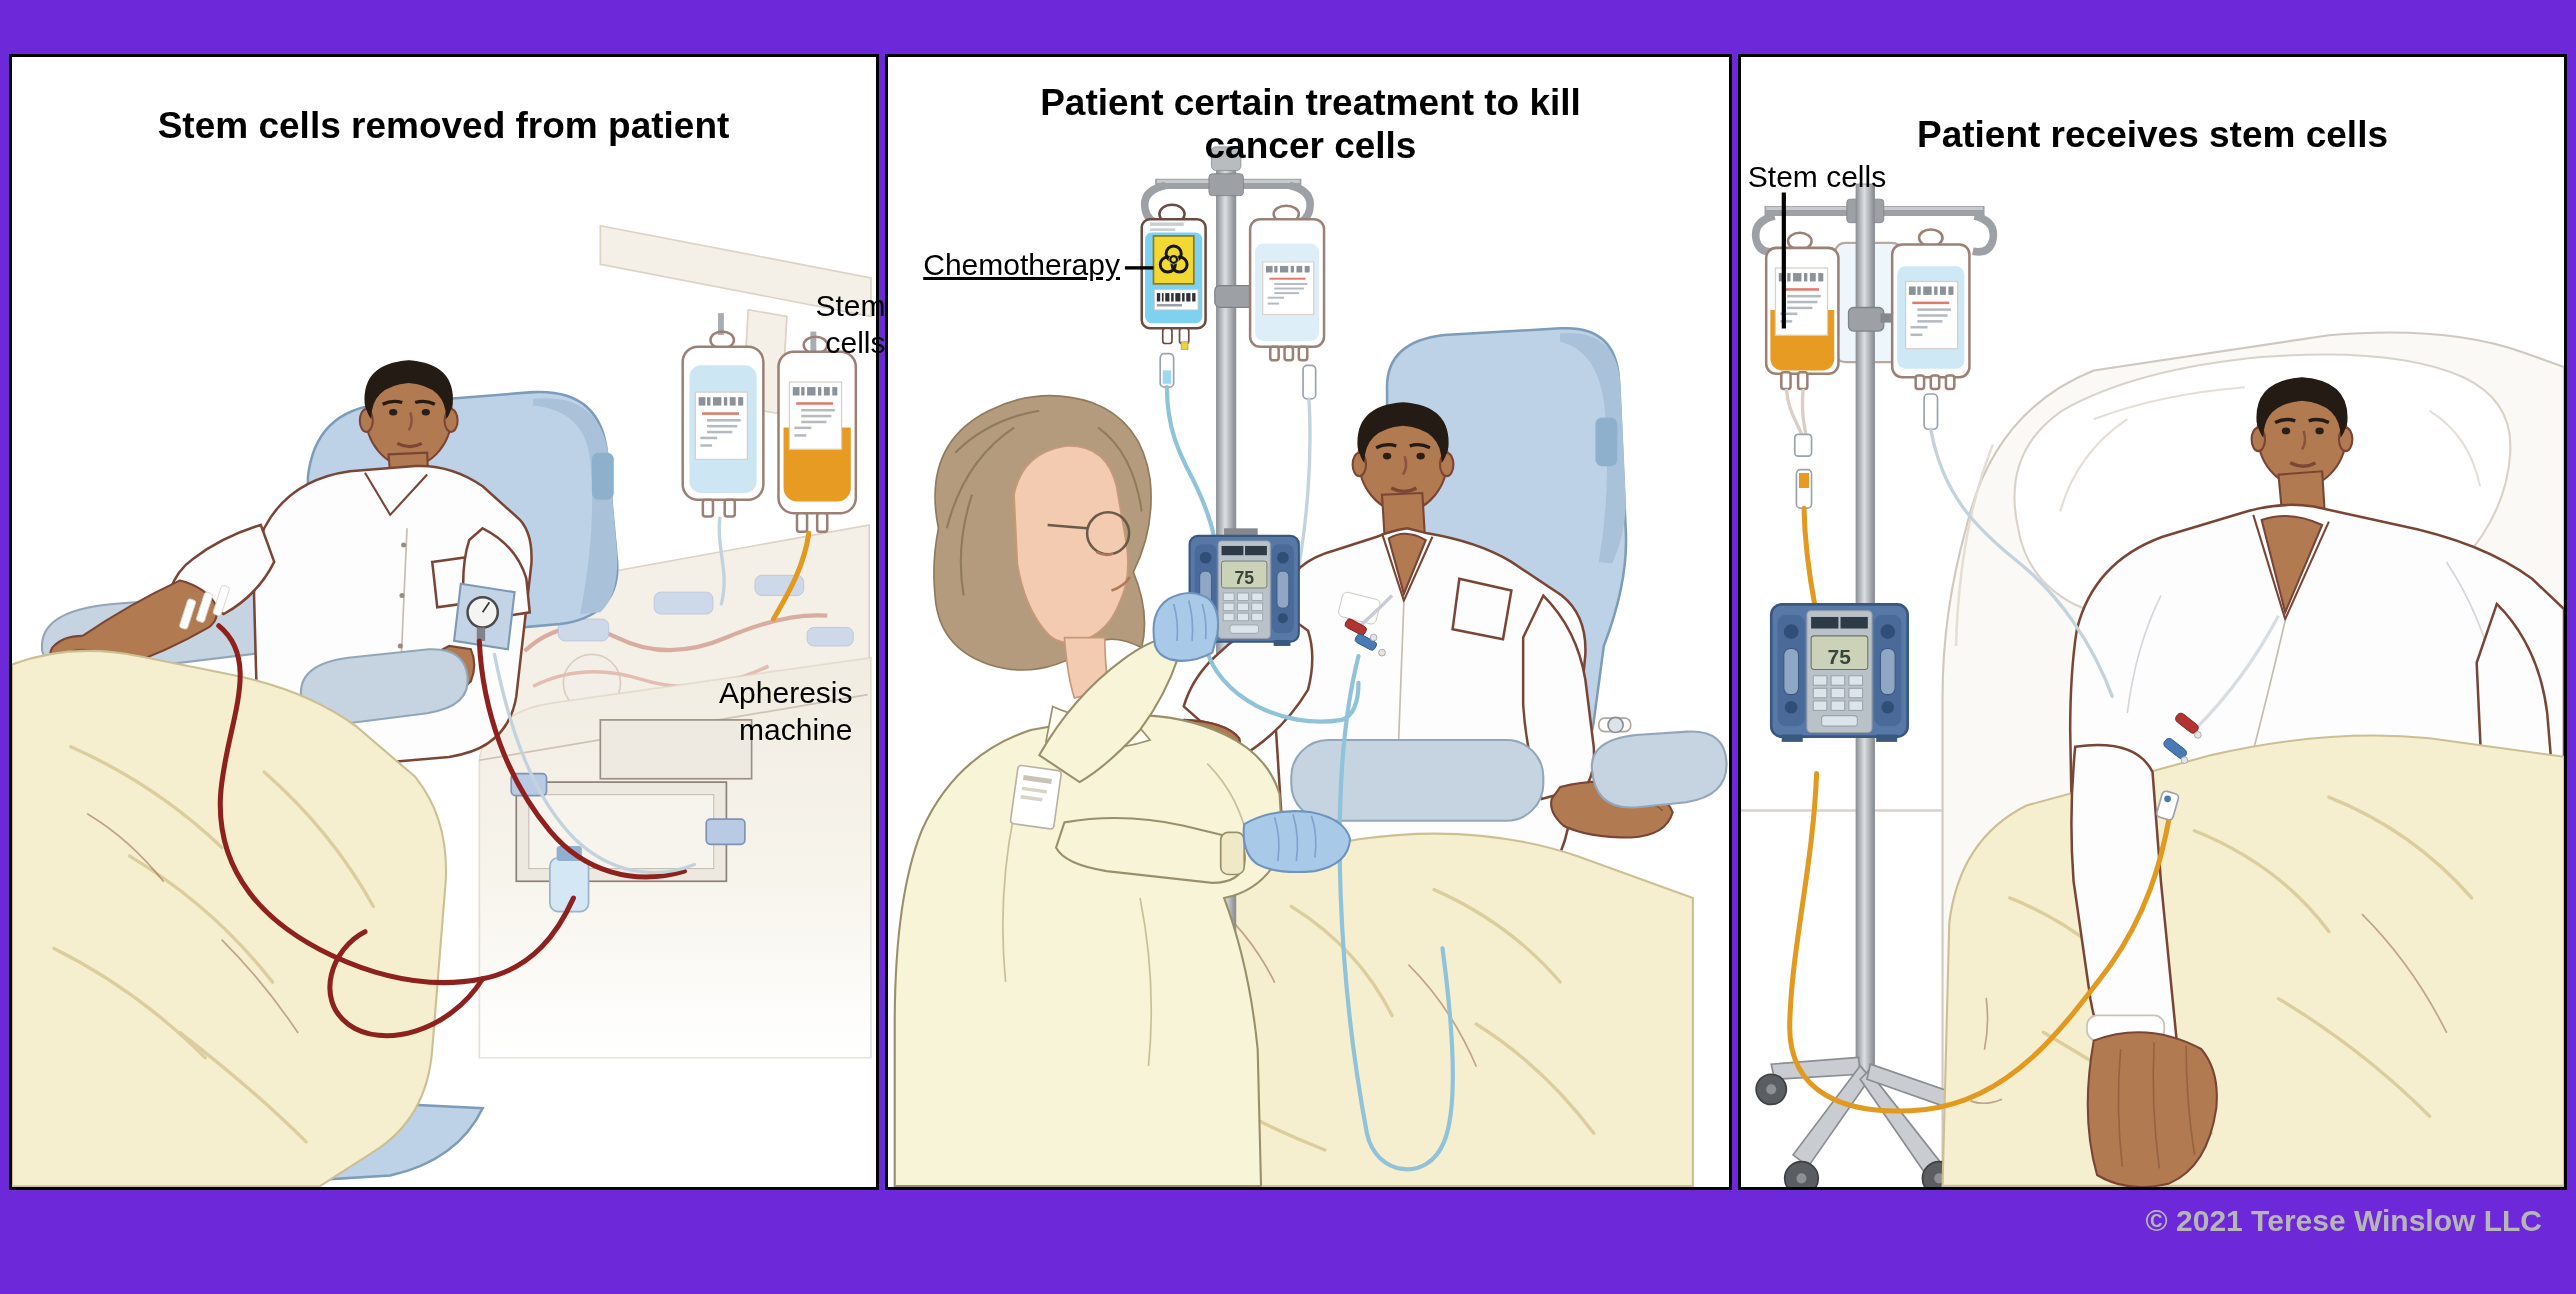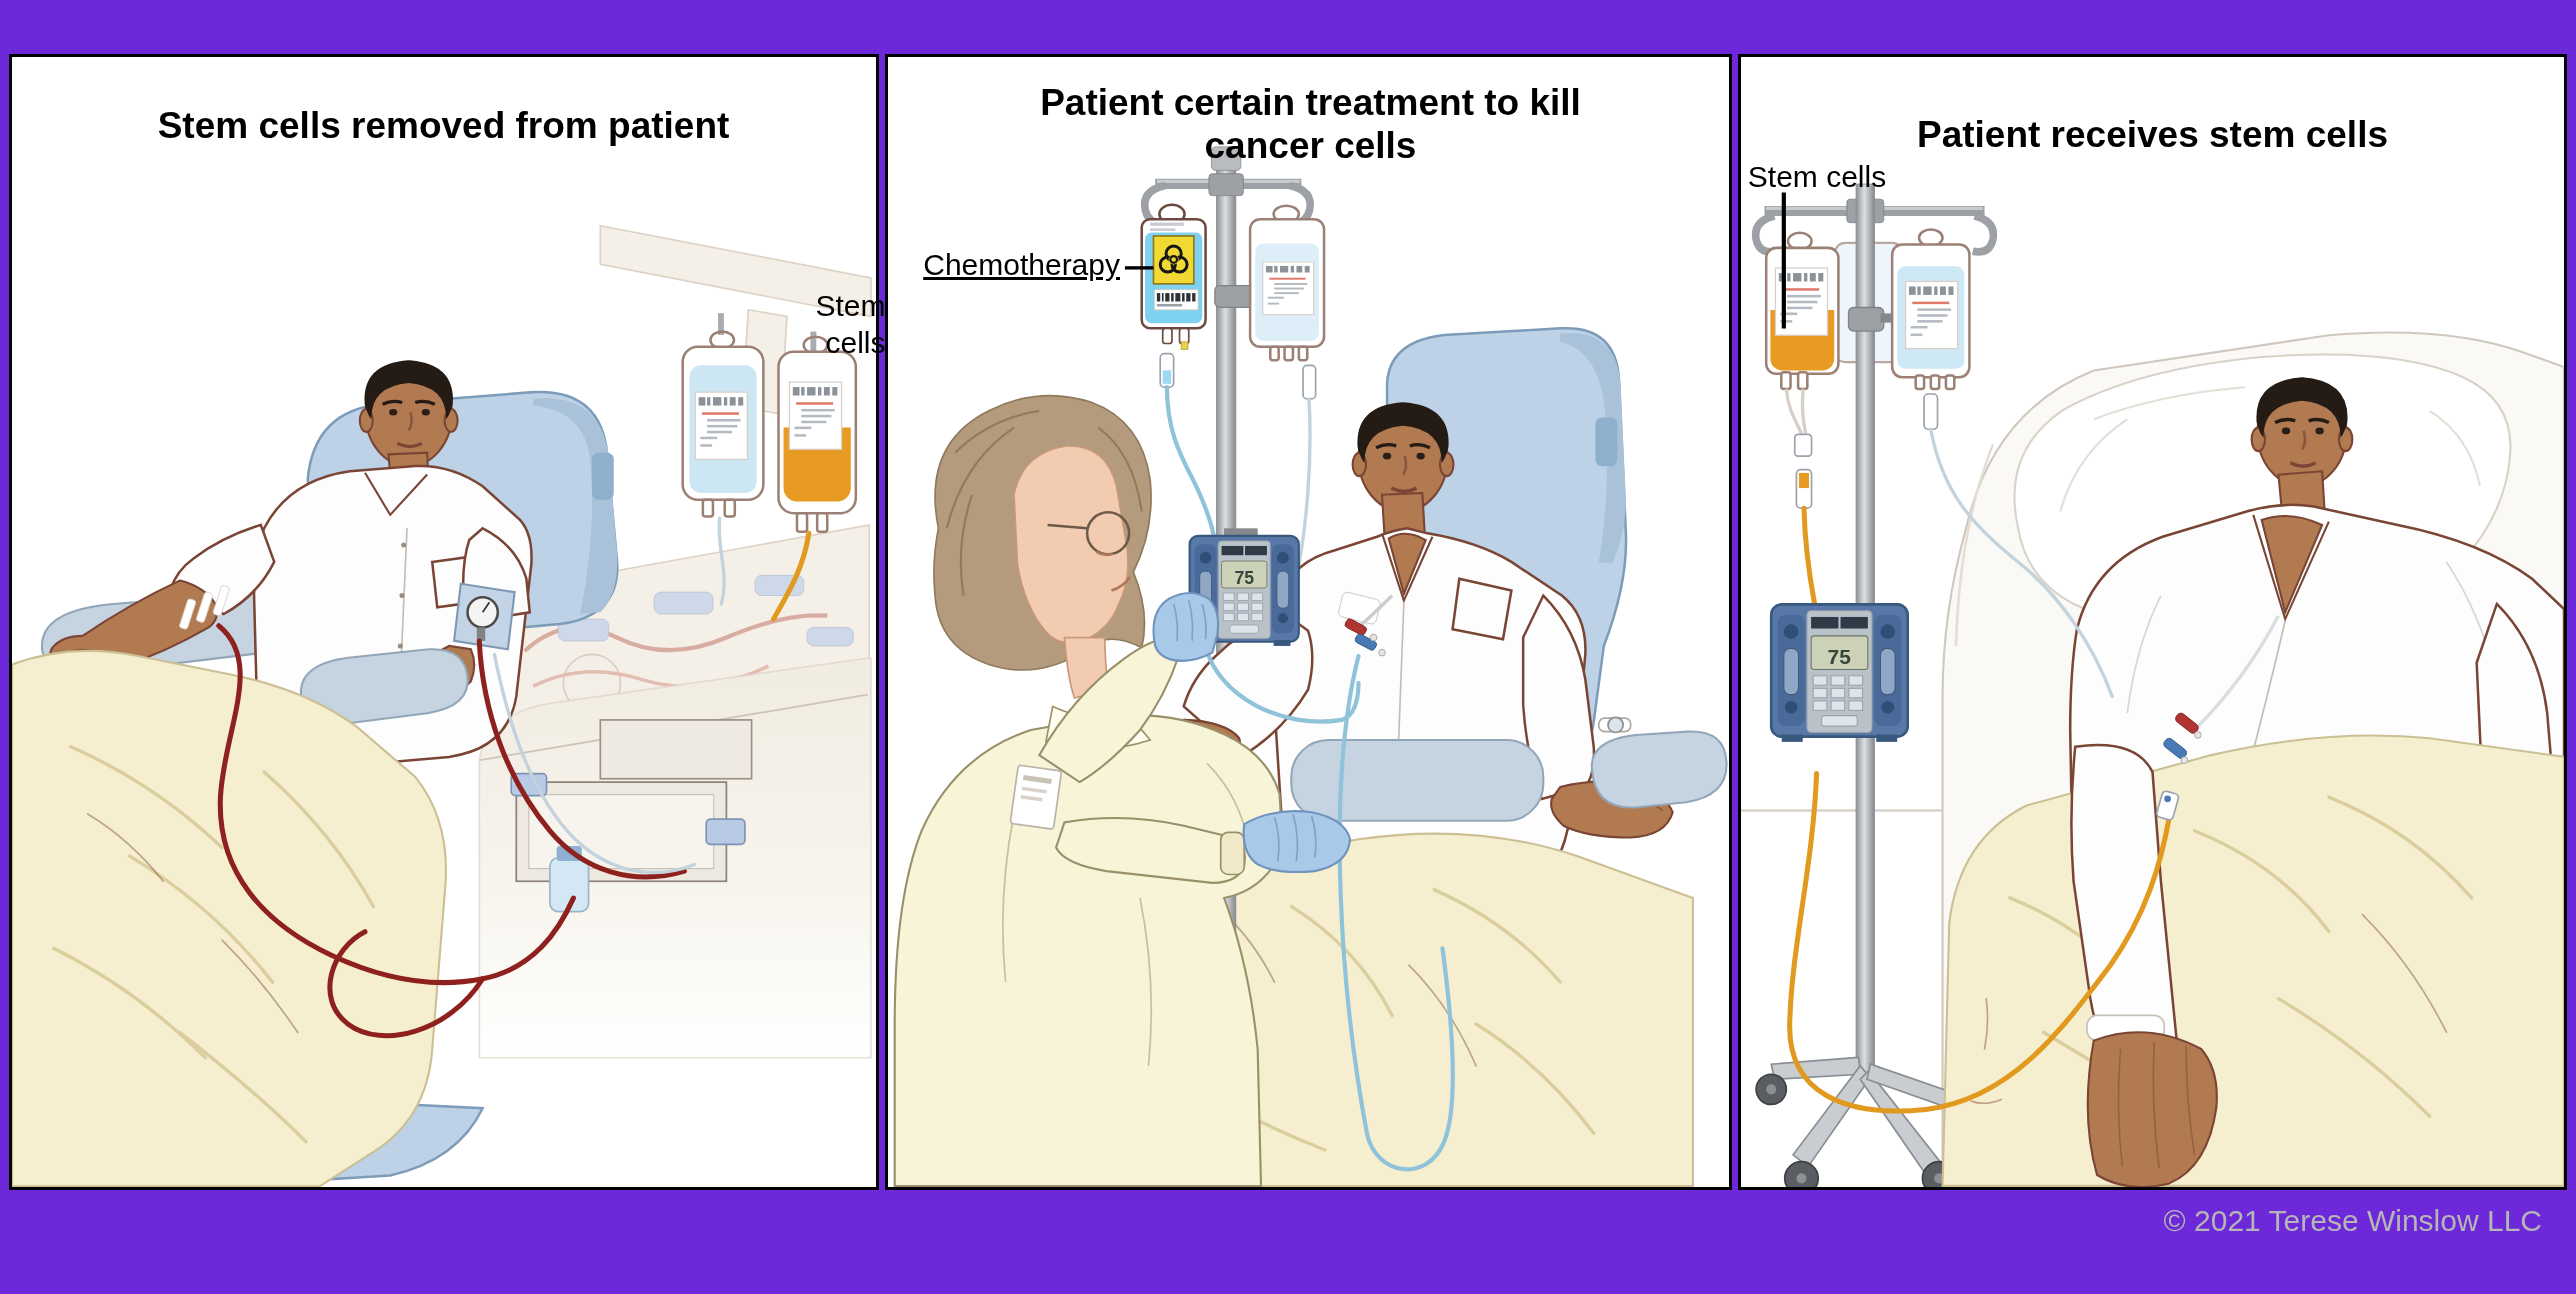--- a/index.html
+++ b/index.html
@@ -5,21 +5,21 @@
   html,body{margin:0;padding:0;background:#ffffff;}
   body{font-family:"Liberation Sans",sans-serif;}
   .stage{position:relative;width:2576px;height:1294px;background:#6d28d9;overflow:hidden;}
   .panel{position:absolute;top:54px;height:1136px;border:3.4px solid #000;background:#fff;box-sizing:border-box;}
   .panel svg{position:absolute;left:0;top:0;width:100%;height:100%;}
   .p1{left:8.5px;width:870px;}
   .p2{left:885px;width:847px;}
   .p3{left:1738px;width:829px;}
   .ptitle{position:absolute;left:0;right:0;text-align:center;font-weight:bold;font-size:37px;line-height:43px;color:#000;}
   .plabel{position:absolute;font-size:30px;line-height:37px;color:#000;text-align:right;}
-  .copyright{position:absolute;right:34px;top:1201px;text-align:left;font-size:30px;line-height:39px;color:#b6b6b6;}
+  .copyright{position:absolute;right:34px;top:1201px;text-align:left;font-size:30px;line-height:39px;color:#b6b6b6;font-weight:bold;}
   
   .sk{fill:#b27a50;stroke:#7a4535;stroke-width:2.5}
   .shirt{fill:#fdfdfd;stroke:#7a4535;stroke-width:3}
   .chair{fill:#bdd2e6;stroke:#7c9cba;stroke-width:3}
   .pad{fill:#c6d4e2;stroke:#93a6b8;stroke-width:2.5}
   .blank{fill:#f6efcf;stroke:#cbbf93;stroke-width:2.5}
   .fold{fill:none;stroke:#dbcd9d;stroke-width:4;stroke-linecap:round}
   .crease{fill:none;stroke:#8a5a42;stroke-width:2;opacity:.5;stroke-linecap:round}
   .gown{fill:#f7f4d8;stroke:#99906a;stroke-width:2.5}
   .glove{fill:#a9c9e8;stroke:#6f93bd;stroke-width:2.5}
@@ -223,20 +223,21 @@
         <g>
           <path d="M246,676 C300,720 252,800 248,880 C244,970 300,1030 380,1068 C440,1096 500,1108 560,1096 C620,1084 650,1040 668,1000" class="tred"></path>
           <path d="M560,1096 C520,1160 440,1180 400,1150 C360,1120 380,1060 420,1040" class="tred" stroke-width="5"></path>
           <path d="M556,694 C560,780 590,860 640,920 C680,968 740,986 800,968" class="tred" stroke-width="5"></path>
           <path d="M574,710 C592,800 620,880 670,930 C710,968 762,980 812,960" class="tpale"></path>
         </g>
       </g>
     </svg>
     <div class="ptitle" style="top:47px;">Stem cells removed from patient</div>
     <div class="plabel" style="left:774px;top:230px;width:100px;">Stem cells</div>
+    <div class="plabel" style="left:630px;top:617px;width:211px;">Apheresis machine</div>
   </div>
 
   <div class="panel p2">
     <svg viewBox="0 0 1001 1343">
 
       <g>
         <rect x="391" y="120" width="23" height="1000" fill="url(#poleGrad)" stroke="#8a8e93" stroke-width="1"></rect>
         <rect x="385" y="106" width="35" height="28" rx="5" fill="#b9bcbf" stroke="#8a8e93"></rect>
         <path d="M318,150 L492,150" stroke="#9da1a6" stroke-width="12"></path>
         <path d="M320,147 L490,147" stroke="#c8cbce" stroke-width="4"></path>

